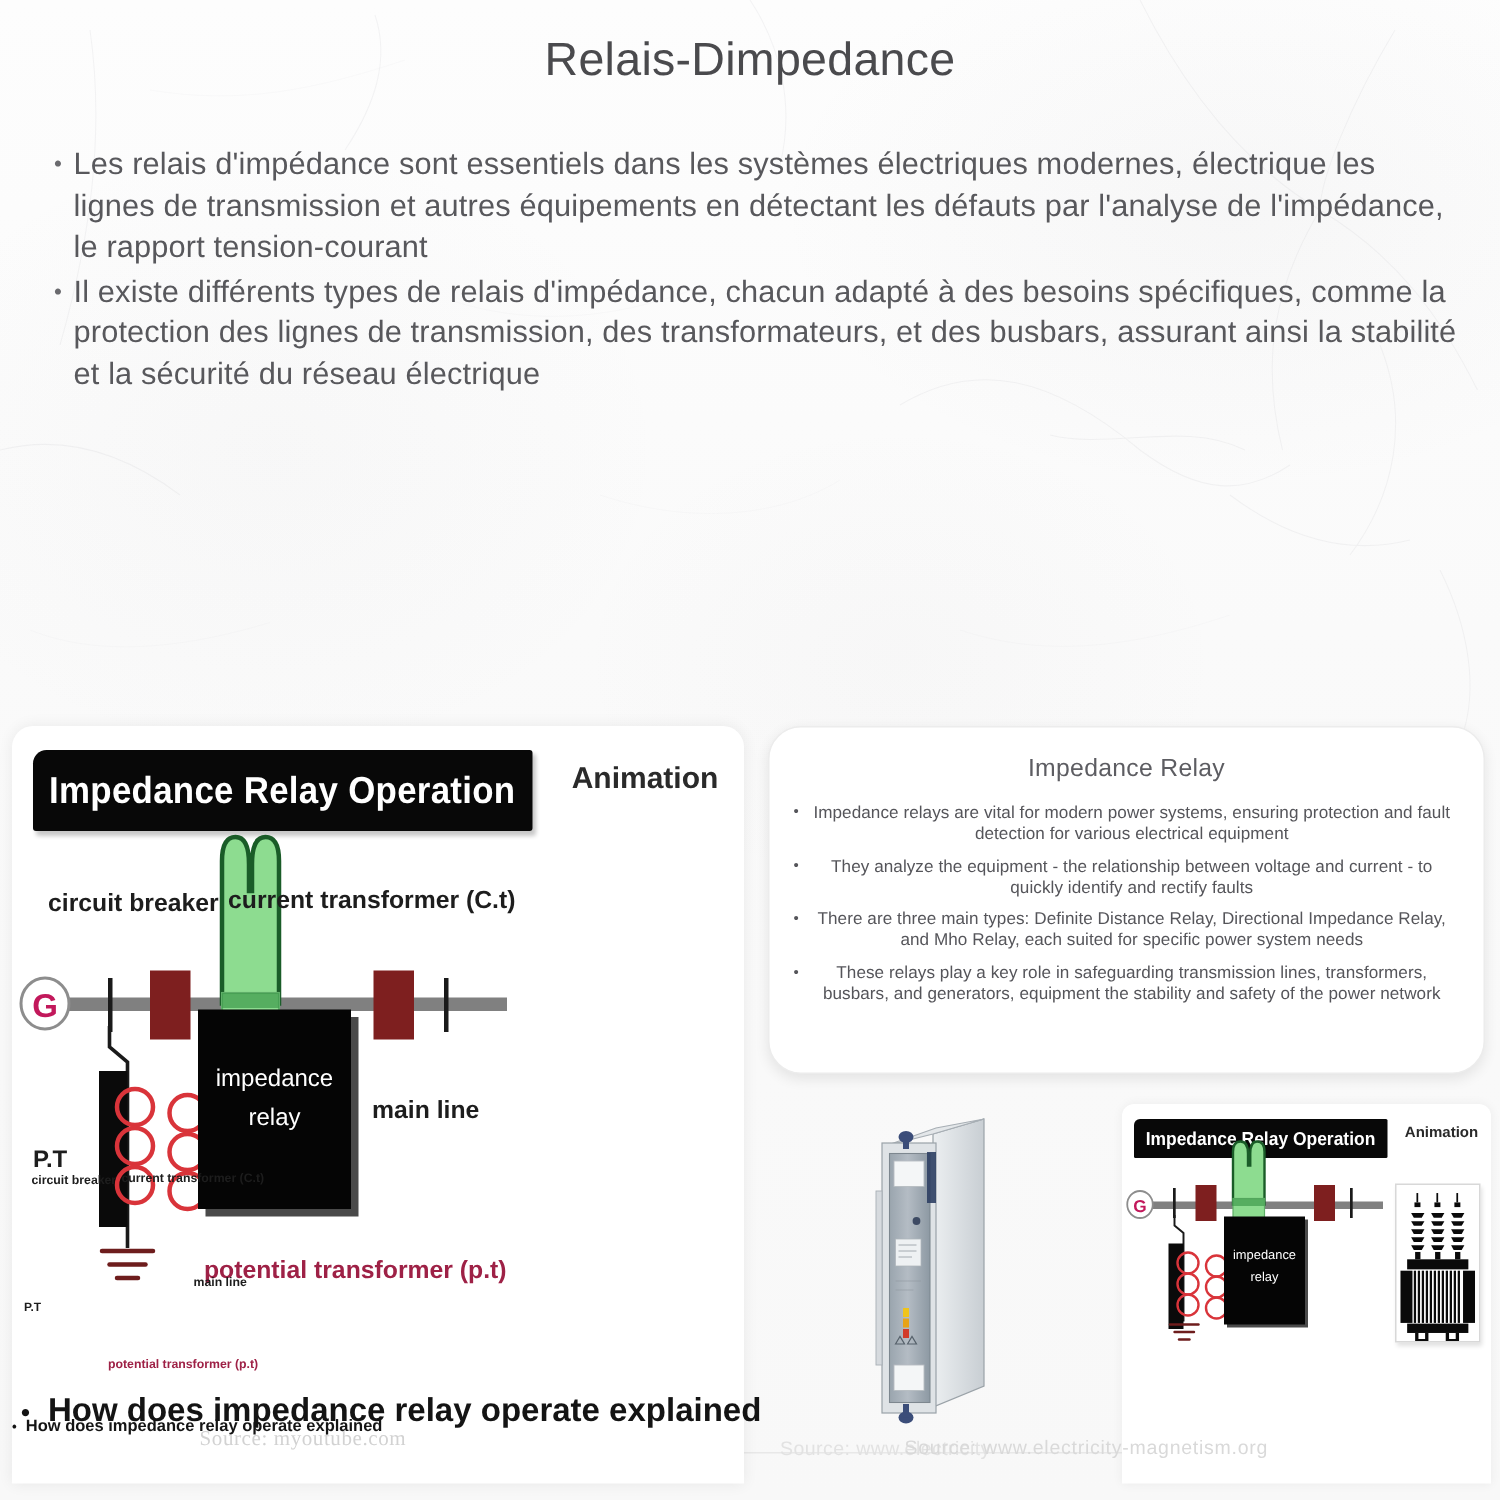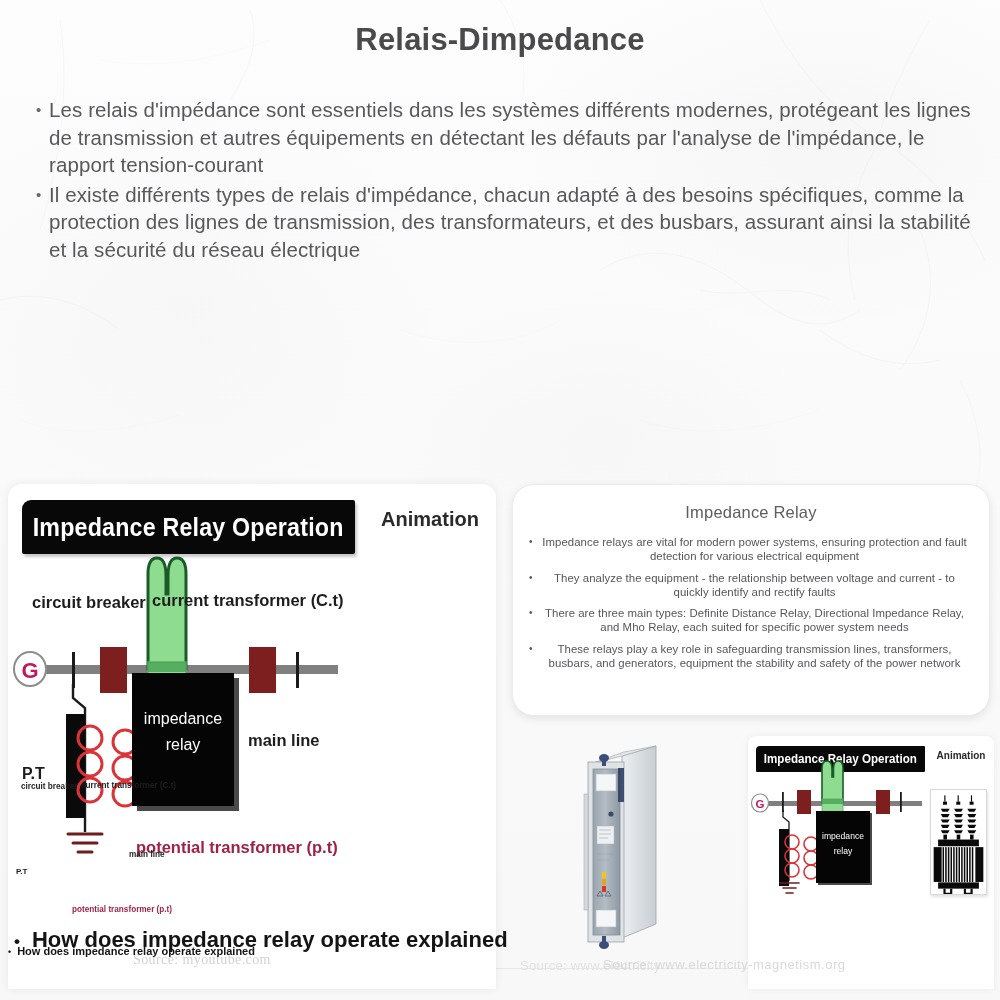--- a/index.html
+++ b/index.html
@@ -35,21 +35,21 @@
   }
 
   
   .title {
     position: absolute;
     top: 22px;
     left: 0;
     width: 1000px;
     text-align: center;
     font-size: 31px;
-    font-weight: 700;
+    font-weight: 400;
     letter-spacing: .2px;
     color: #4a4a4d;
   }
 
   
   .bullets {
     position: absolute;
     top: 96px;
     left: 36px;
     width: 938px;
@@ -306,21 +306,21 @@
       <path d="M400,330 C460,350 520,345 560,320"></path>
     </g>
   </svg>
 </div>
 
 <div class="title">Relais-Dimpedance</div>
 
 <div class="bullets">
   <div class="bullet">
     <span class="dot">•</span>
-    <span class="txt">Les relais d'impédance sont essentiels dans les systèmes différents modernes, protégeant les lignes de transmission et autres équipements en détectant les défauts par l'analyse de l'impédance, le rapport tension-courant</span>
+    <span class="txt">Les relais d'impédance sont essentiels dans les systèmes électriques modernes, électrique les lignes de transmission et autres équipements en détectant les défauts par l'analyse de l'impédance, le rapport tension-courant</span>
   </div>
   <div class="bullet">
     <span class="dot">•</span>
     <span class="txt">Il existe différents types de relais d'impédance, chacun adapté à des besoins spécifiques, comme la protection des lignes de transmission, des transformateurs, et des busbars, assurant ainsi la stabilité et la sécurité du réseau électrique</span>
   </div>
 </div>
 
 <div class="composite">
 
   <div class="sep-line"></div>

